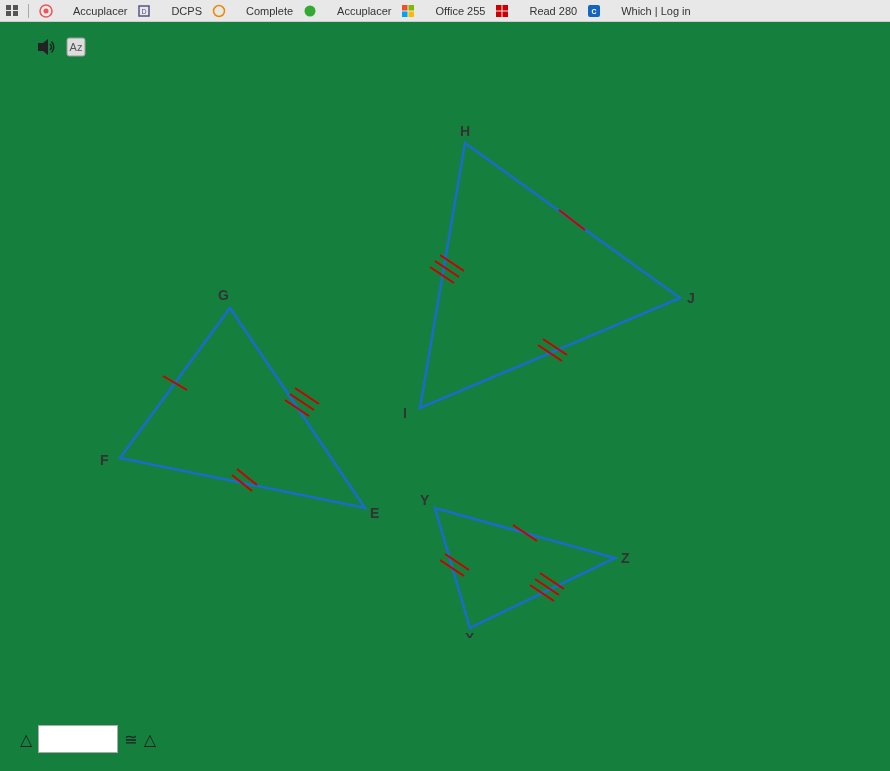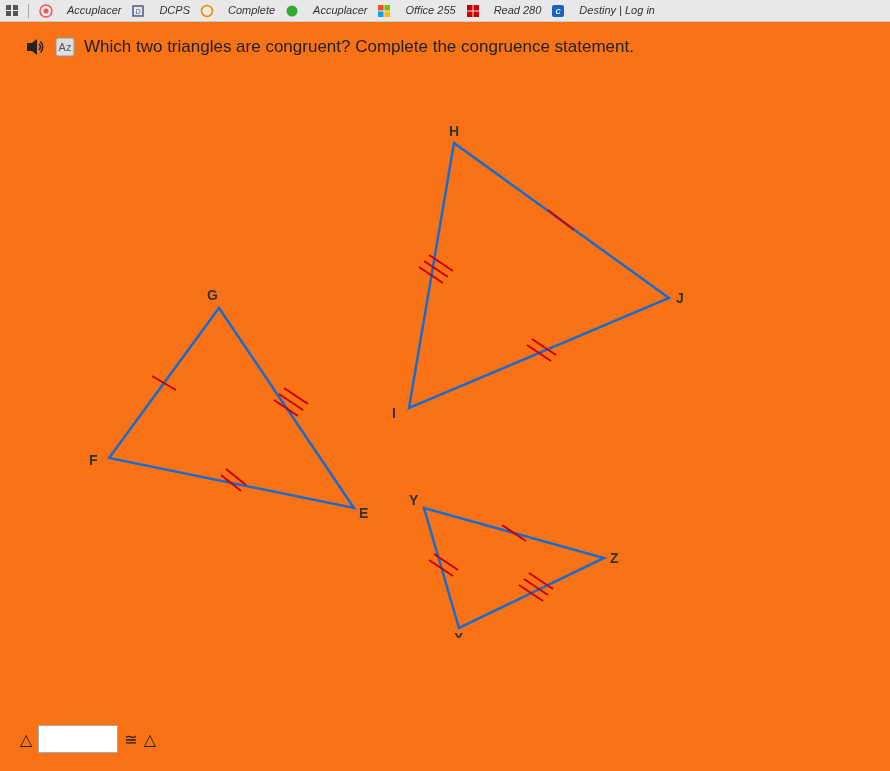--- a/index.html
+++ b/index.html
@@ -19,24 +19,23 @@
       display: flex;
       align-items: center;
       padding: 0 6px;
       gap: 10px;
       border-bottom: 1px solid #ccc;
       font-size: 11px;
       color: #333;
     }
     .browser-icon {
       display: flex;
-      align-items: flex-start;
-      gap: 14px;
+      align-items: center;
+      gap: 20px;
       cursor: pointer;
-      font-style: italic;
     }
     .browser-icon svg {
       width: 14px;
       height: 14px;
     }
     .grid-icon {
       display: grid;
       grid-template-columns: 1fr 1fr;
       gap: 1px;
       width: 12px;
@@ -50,23 +49,23 @@
     .divider-v {
       width: 1px;
       height: 14px;
       background: #aaa;
     }
 
     
     #main-content {
       width: 100%;
       height: calc(771px - 22px);
-      background: #f97316;
+      background: #15803d;
       position: relative;
-      padding: 14px 24px;
+      padding: 14px 35px;
     }
 
     
     #question-header {
       display: flex;
       align-items: center;
       gap: 8px;
       font-size: 17px;
       font-weight: 500;
       color: #222;
@@ -181,41 +180,40 @@
       <rect x="1" y="7.5" width="5.5" height="5.5" fill="#c00"></rect>
       <rect x="7.5" y="7.5" width="5.5" height="5.5" fill="#c00"></rect>
     </svg>
     <span>Read 280</span>
   </div>
   <div class="browser-icon">
     <svg viewBox="0 0 14 14">
         <rect x="1" y="1" width="12" height="12" rx="2" fill="#1565c0"></rect>
         <text x="7" y="10" text-anchor="middle" font-size="7" fill="white" font-weight="bold">C</text>
       </svg>
-    <span>Destiny | Log in</span>
+    <span>Which | Log in</span>
   </div>
 </div>
 
 <div id="main-content">
 
   <div id="question-header">
     <span class="speaker-icon">
       <svg width="22" height="22" viewBox="0 0 22 22">
         <polygon points="3,7 8,7 13,3 13,19 8,15 3,15" fill="#222"></polygon>
         <path d="M15,8 Q18,11 15,14" fill="none" stroke="#222" stroke-width="1.5"></path>
         <path d="M16.5,5.5 Q21,11 16.5,16.5" fill="none" stroke="#222" stroke-width="1.5"></path>
       </svg>
     </span>
     <span class="translate-icon">
       <svg width="22" height="22" viewBox="0 0 22 22">
         <rect x="2" y="2" width="18" height="18" rx="2" fill="#ddd" stroke="#999" stroke-width="1"></rect>
         <text x="11" y="15" text-anchor="middle" font-size="11" fill="#555" font-family="Arial">Az</text>
       </svg>
     </span>
-    <span>Which two triangles are congruent? Complete the congruence statement.</span>
   </div>
 
   <div id="canvas-area">
     <svg width="860" height="570" viewBox="0 0 860 570">
 
       <polygon points="85,390 195,240 330,440" fill="none" stroke="#1a6ccc" stroke-width="2.5"></polygon>
 
       <text x="65" y="397" class="tri-label">F</text>
       <text x="183" y="232" class="tri-label">G</text>
       <text x="335" y="450" class="tri-label">E</text>

